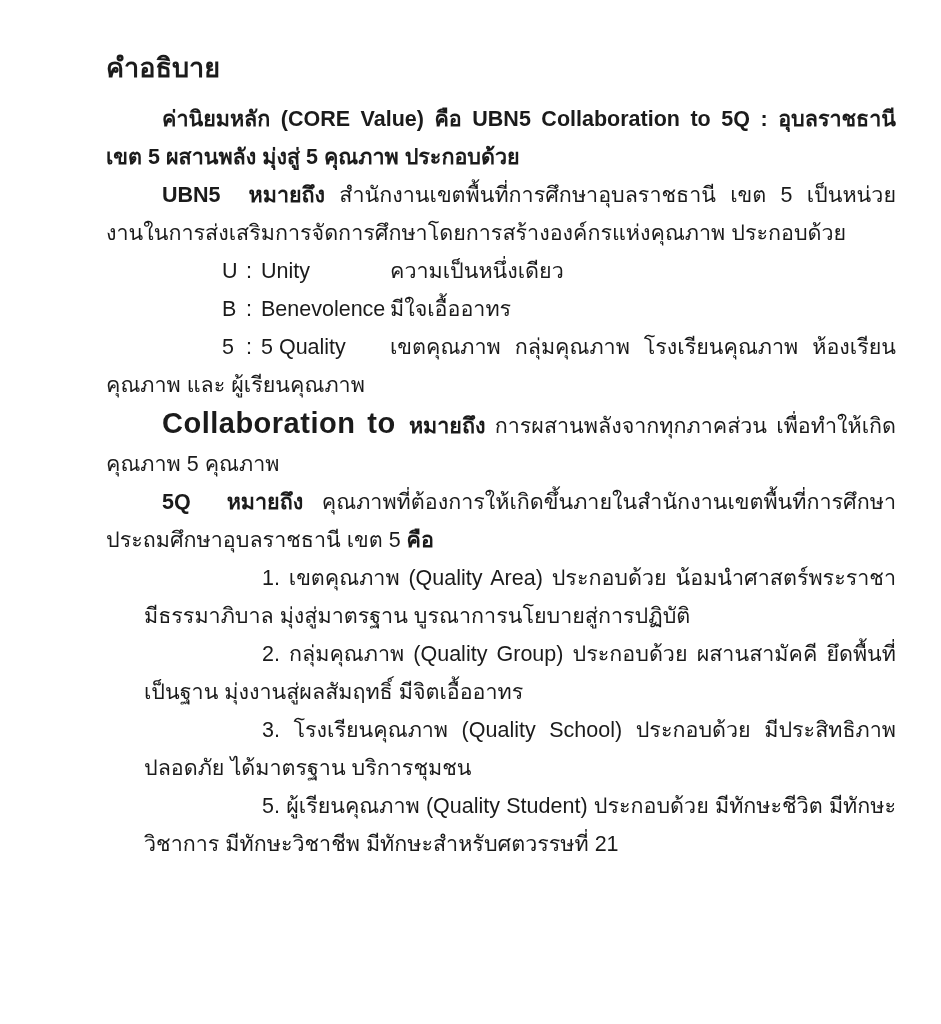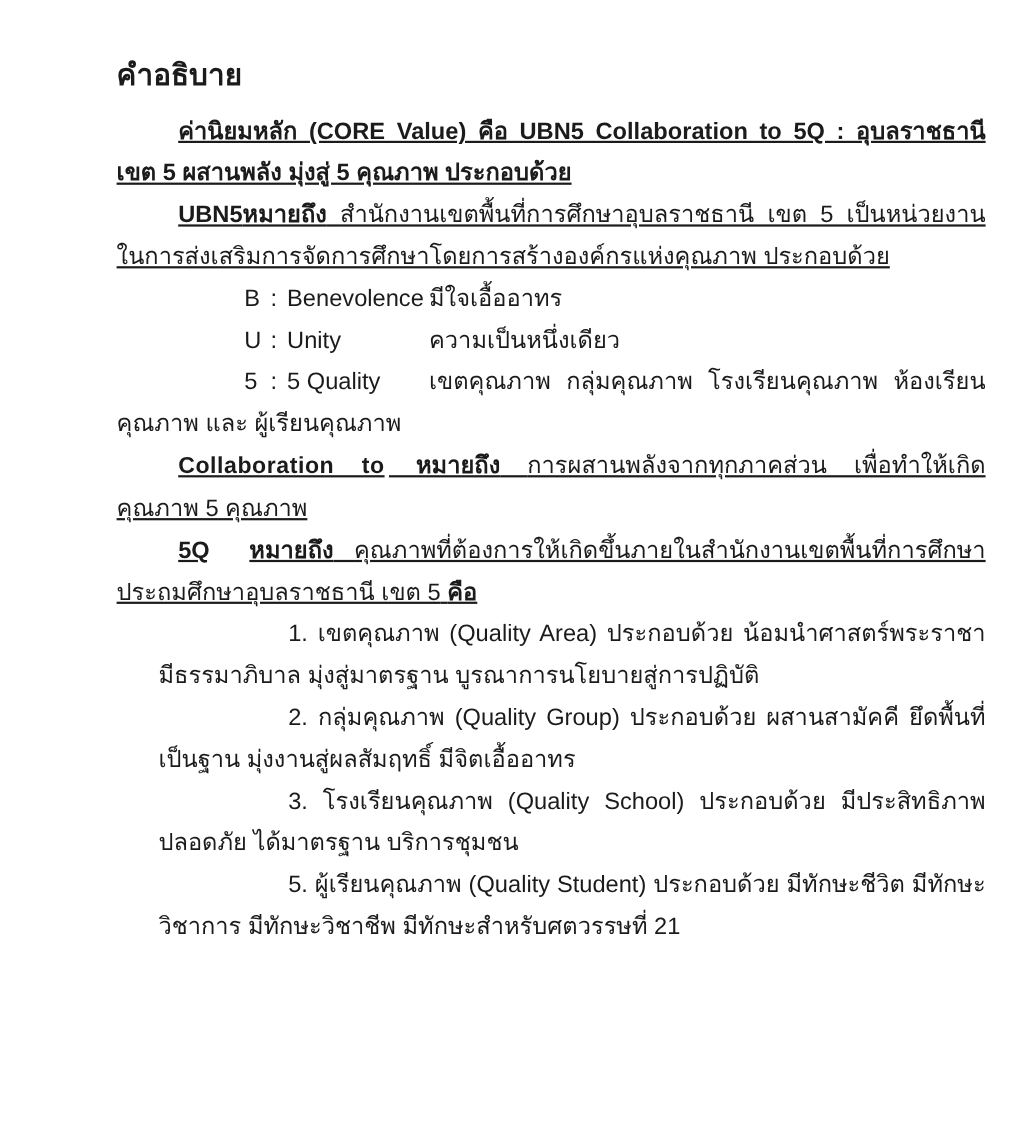--- a/index.html
+++ b/index.html
@@ -13,27 +13,27 @@
     width:941px; height:1024px; background:#ffffff;
     padding:46px 45px 0 106px;
   }
   .heading {
     font-size:27px; font-weight:bold; line-height:44px; margin-bottom:10px;
   }
   .para {
     font-size:21.5px; line-height:38px; text-align:justify;
     text-justify:inter-word;
   }
-  .indent { text-indent:56px;text-decoration:underline; }
+  .indent { text-indent:56px; }
   .item   { text-indent:118px;margin-left:38px; }
   .bold   { font-weight:bold; }
-  .term   { font-weight:bold; }
+  .term   { font-weight:bold; margin-right:28px; }
   .term-5q{ margin-right:36px; }
   .term-latin {
-    font-weight:bold; font-size:21px; letter-spacing:0.5px; margin-right:4px;
+    font-weight:bold; font-size:29px; letter-spacing:0.5px; margin-right:4px;
   }
   .def-row {
     font-size:21.5px; line-height:38px; text-indent:116px;
   }
   .def-wrap { text-align:justify; text-justify:inter-word; }
   .def-key {
     display:inline-block; width:168px; text-indent:0; vertical-align:baseline;
   }
   .def-letter { display:inline-block; min-width:24px; }
   .def-colon  { margin-right:9px; }
@@ -42,23 +42,23 @@
 <body>
 
 <div class="page">
 
   <h1 class="heading">คำอธิบาย</h1>
 
   <p class="para indent bold">ค่านิยมหลัก (CORE Value) คือ UBN5 Collaboration to 5Q : อุบลราชธานี เขต 5 ผสานพลัง มุ่งสู่ 5 คุณภาพ ประกอบด้วย</p>
 
   <p class="para indent"><span class="term">UBN5</span><span class="bold">หมายถึง</span> <span>สำนักงานเขตพื้นที่การศึกษาอุบลราชธานี เขต 5 เป็นหน่วยงานในการส่งเสริมการจัดการศึกษาโดยการสร้างองค์กรแห่งคุณภาพ ประกอบด้วย</span></p>
 
+  <p class="def-row"><span class="def-key"><span class="def-letter">U</span><span class="def-colon">:</span><span>Unity</span></span><span>ความเป็นหนึ่งเดียว</span></p>
+
   <p class="def-row"><span class="def-key"><span class="def-letter">B</span><span class="def-colon">:</span><span>Benevolence</span></span><span>มีใจเอื้ออาทร</span></p>
-
-  <p class="def-row"><span class="def-key"><span class="def-letter">U</span><span class="def-colon">:</span><span>Unity</span></span><span>ความเป็นหนึ่งเดียว</span></p>
 
 
   <p class="def-row def-wrap"><span class="def-key"><span class="def-letter">5</span><span class="def-colon">:</span><span>5 Quality</span></span><span>เขตคุณภาพ กลุ่มคุณภาพ โรงเรียนคุณภาพ ห้องเรียนคุณภาพ และ ผู้เรียนคุณภาพ</span></p>
 
   <p class="para indent"><span class="term-latin">Collaboration to</span> <span class="bold">หมายถึง</span> <span>การผสานพลังจากทุกภาคส่วน เพื่อทำให้เกิดคุณภาพ 5 คุณภาพ</span></p>
 
   <p class="para indent"><span class="term term-5q">5Q</span><span class="bold">หมายถึง</span> <span>คุณภาพที่ต้องการให้เกิดขึ้นภายในสำนักงานเขตพื้นที่การศึกษาประถมศึกษาอุบลราชธานี เขต 5</span> <span class="bold">คือ</span></p>
 
   <p class="para item"><span>1.</span> <span>เขตคุณภาพ (Quality Area) ประกอบด้วย น้อมนำศาสตร์พระราชา มีธรรมาภิบาล มุ่งสู่มาตรฐาน บูรณาการนโยบายสู่การปฏิบัติ</span></p>
 

